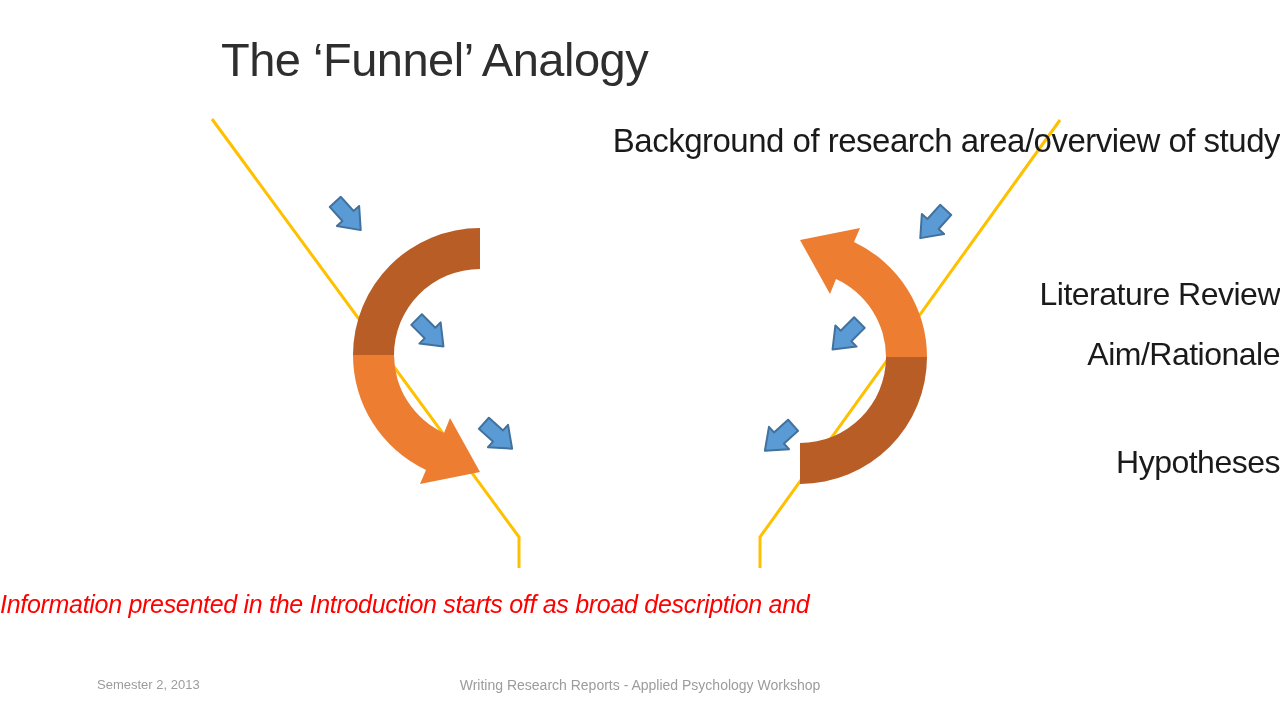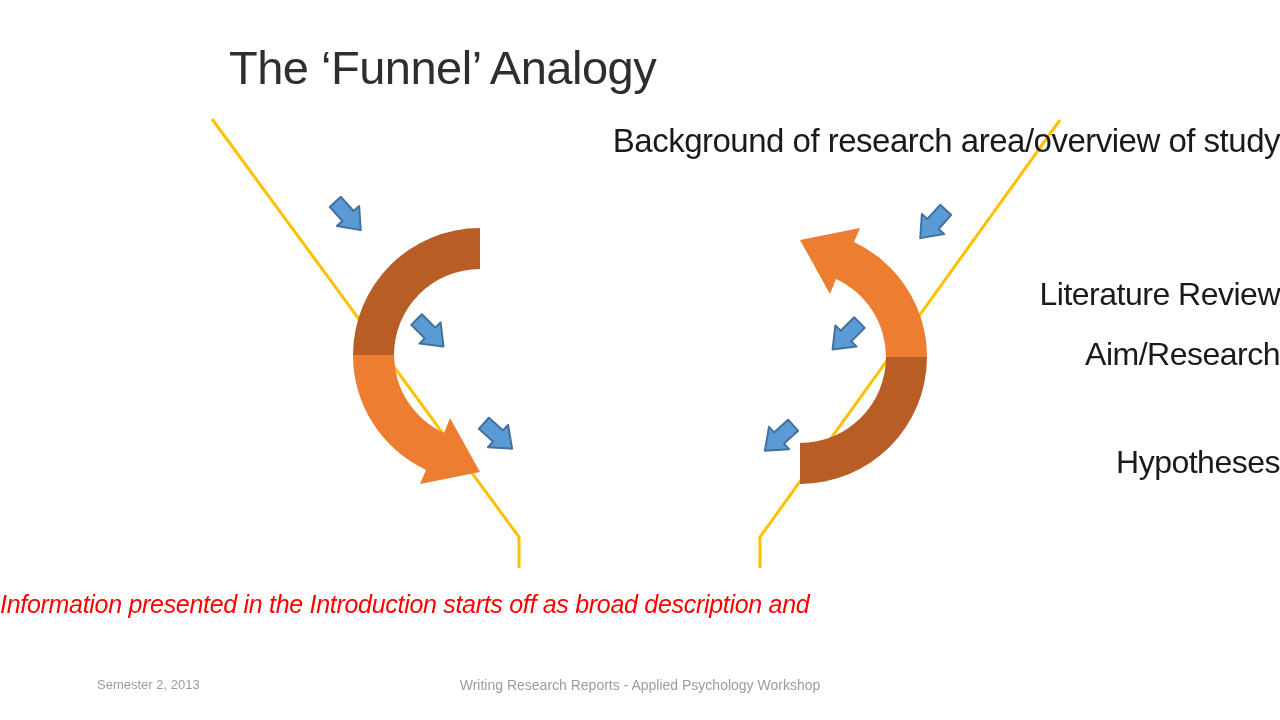--- a/index.html
+++ b/index.html
@@ -21,21 +21,21 @@
   .diagram-svg{position:absolute;left:0;top:0;width:1280px;height:720px;}
   .funnel-line{fill:none;stroke:var(--funnel-line,#FFC000);stroke-width:3;}
   .curve-dark{fill:var(--curve-dark,#B85D25);}
   .curve-bright{fill:var(--curve-bright,#ED7D31);}
   .blue-arrow{
     fill:var(--blue-arrow-fill,#5B9BD5);
     stroke:var(--blue-arrow-border,#41719C);
     stroke-width:2;stroke-linejoin:round;
   }
   .title{
-    position:absolute;left:217px;top:28px;margin:12px;
+    position:absolute;left:217px;top:28px;margin:4px;
     font-size:47px;font-weight:400;letter-spacing:-0.5px;
     color:var(--title-color,#2E2E2E);
   }
   .level-label{
     position:absolute;left:0;right:0;text-align:right;
     color:var(--label-color,#1A1A1A);letter-spacing:-0.5px;
   }
   .lvl-0{top:122px;font-size:33px;}
   .lvl-1{top:232px;font-size:32px;margin-top:44px;}
   .lvl-2{top:336px;font-size:32px;}
@@ -80,21 +80,21 @@
     <path class="blue-arrow" transform="translate(430,333) rotate(-45)" d="M -7.5 -19 L 7.5 -19 L 7.5 0 L 15 0 L 0 19 L -15 0 L -7.5 0 Z"></path>
     <path class="blue-arrow" transform="translate(498,436) rotate(-48)" d="M -7.5 -19 L 7.5 -19 L 7.5 0 L 15 0 L 0 19 L -15 0 L -7.5 0 Z"></path>
 
     <path class="blue-arrow" transform="translate(933,224) rotate(42)" d="M -7.5 -19 L 7.5 -19 L 7.5 0 L 15 0 L 0 19 L -15 0 L -7.5 0 Z"></path>
     <path class="blue-arrow" transform="translate(846,336) rotate(45)" d="M -7.5 -19 L 7.5 -19 L 7.5 0 L 15 0 L 0 19 L -15 0 L -7.5 0 Z"></path>
     <path class="blue-arrow" transform="translate(779,438) rotate(48)" d="M -7.5 -19 L 7.5 -19 L 7.5 0 L 15 0 L 0 19 L -15 0 L -7.5 0 Z"></path>
   </svg>
 
   <div class="level-label lvl-0">Background of research area/overview of study</div>
   <div class="level-label lvl-1">Literature Review</div>
-  <div class="level-label lvl-2">Aim/Research</div>
+  <div class="level-label lvl-2">Aim/Rationale</div>
   <div class="level-label lvl-3">Hypotheses</div>
 
   <div class="note">
     <div>Information presented in the Introduction starts off as broad description and</div>
   </div>
 
   <div class="footer-left">Semester 2, 2013</div>
   <div class="footer-center">Writing Research Reports - Applied Psychology Workshop</div>
 
 </div>

